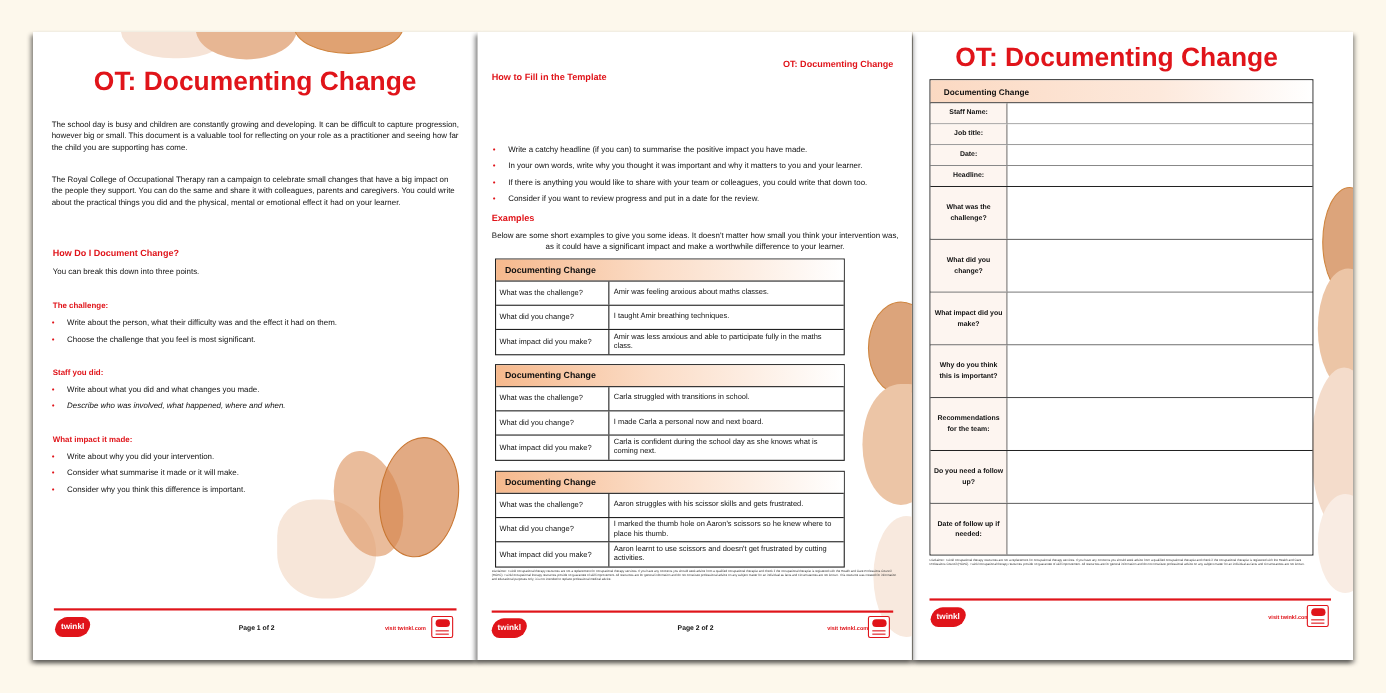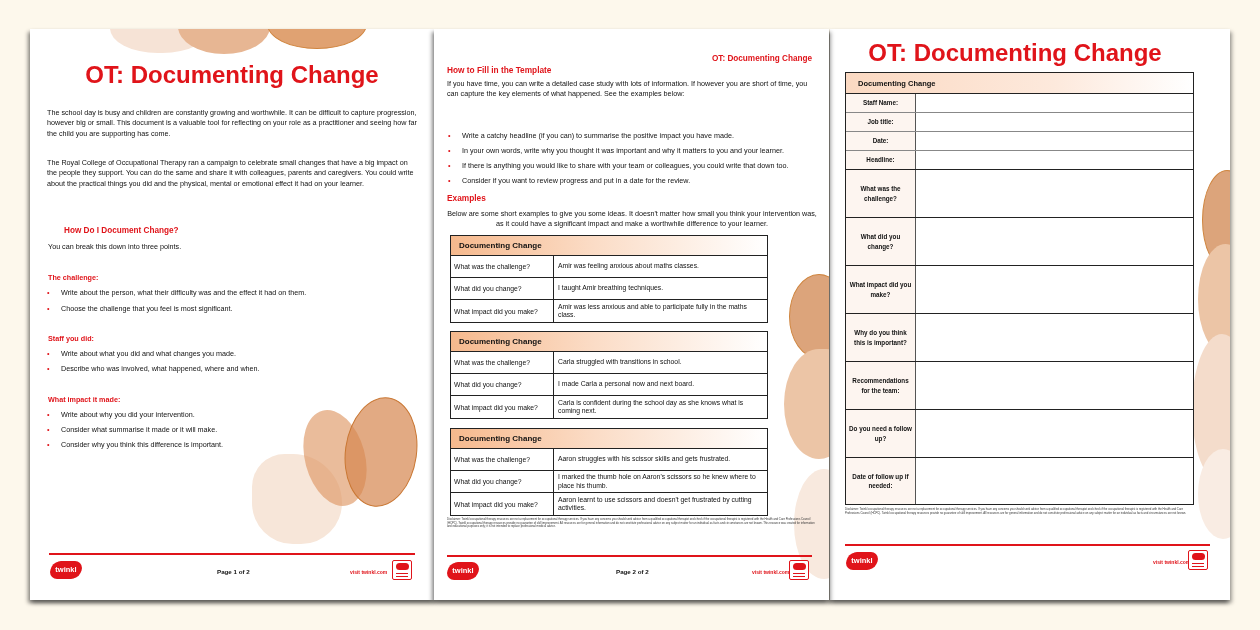--- a/index.html
+++ b/index.html
@@ -69,33 +69,33 @@
 </head>
 <body>
 
 <div class="page" id="page1">
   <div class="blob" style="left:80px;top:-28px;width:100px;height:52px;background:#f6e3d6;border-radius:45% 55% 50% 50%;"></div>
   <div class="blob" style="left:148px;top:-30px;width:92px;height:55px;background:#e7b693;"></div>
   <div class="blob" style="left:237px;top:-30px;width:100px;height:50px;background:#e0a272;border:1px solid #d0853f;"></div>
 
   <div class="p1-title">OT: Documenting Change</div>
 
-  <div class="para" style="left:17px;top:79px;width:372px;">The school day is busy and children are constantly growing and worthwhile. It can be difficult to capture progression, however big or small. This document is a valuable tool for reflecting on your role as a practitioner and seeing how far the child you are supporting has come.</div>
+  <div class="para" style="left:17px;top:79px;width:372px;">The school day is busy and children are constantly growing and developing. It can be difficult to capture progression, however big or small. This document is a valuable tool for reflecting on your role as a practitioner and seeing how far the child you are supporting has come.</div>
   <div class="para" style="left:17px;top:129px;width:372px;">The Royal College of Occupational Therapy ran a campaign to celebrate small changes that have a big impact on the people they support. You can do the same and share it with colleagues, parents and caregivers. You could write about the practical things you did and the physical, mental or emotional effect it had on your learner.</div>
 
-  <div class="h-red" style="left:34px;top:197px;">How Do I Document Change?</div>
+  <div class="h-red" style="left:18px;top:197px;">How Do I Document Change?</div>
   <div class="para" style="left:18px;top:213px;">You can break this down into three points.</div>
 
   <div class="h-red-sm" style="left:18px;top:244px;">The challenge:</div>
   <div class="bullet" style="left:31px;top:259px;">Write about the person, what their difficulty was and the effect it had on them.</div>
   <div class="bullet" style="left:31px;top:275px;">Choose the challenge that you feel is most significant.</div>
 
   <div class="h-red-sm" style="left:18px;top:305px;">Staff you did:</div>
   <div class="bullet" style="left:31px;top:320px;">Write about what you did and what changes you made.</div>
-  <div class="bullet" style="left:31px;top:335px;">Describe who was involved, what happened, where and when.</div>
+  <div class="bullet" style="left:31px;top:335px;font-style:italic;">Describe who was involved, what happened, where and when.</div>
 
   <div class="h-red-sm" style="left:18px;top:366px;">What impact it made:</div>
   <div class="bullet" style="left:31px;top:381px;">Write about why you did your intervention.</div>
   <div class="bullet" style="left:31px;top:396px;">Consider what summarise it made or it will make.</div>
   <div class="bullet" style="left:31px;top:411px;">Consider why you think this difference is important.</div>
 
   <div class="blob" style="left:222px;top:425px;width:90px;height:90px;background:#f7e6d9;border-radius:40% 60% 50% 50%;"></div>
   <div class="blob" style="left:275px;top:380px;width:60px;height:98px;background:rgba(222,152,102,0.65);transform:rotate(-15deg);"></div>
   <div class="blob" style="left:315px;top:368px;width:72px;height:110px;background:rgba(214,134,78,0.7);border:1px solid #c97733;transform:rotate(8deg);"></div>
 
@@ -110,21 +110,20 @@
   </div>
 </div>
 
 <div class="page" id="page2">
   <div class="blob" style="left:355px;top:245px;width:60px;height:85px;background:#dca47b;border:1px solid #cf853f;"></div>
   <div class="blob" style="left:350px;top:320px;width:70px;height:110px;background:#ecc5a6;border-radius:50% 40% 50% 50%;"></div>
   <div class="blob" style="left:360px;top:440px;width:60px;height:110px;background:#f8e9de;"></div>
 
   <div class="p2-header">OT: Documenting Change</div>
   <div class="h-red" style="left:13px;top:36px;font-size:8.3px;">How to Fill in the Template</div>
-  <div class="para" style="left:13px;top:50px;width:370px;">If you have time, you can write a detailed case study with lots of information. If however you are short of time, you can capture the key elements of what happened. See the examples below:</div>
 
   <div class="bullet" style="left:28px;top:102px;">Write a catchy headline (if you can) to summarise the positive impact you have made.</div>
   <div class="bullet" style="left:28px;top:117px;">In your own words, write why you thought it was important and why it matters to you and your learner.</div>
   <div class="bullet" style="left:28px;top:132px;">If there is anything you would like to share with your team or colleagues, you could write that down too.</div>
   <div class="bullet" style="left:28px;top:147px;">Consider if you want to review progress and put in a date for the review.</div>
 
   <div class="h-red" style="left:13px;top:164px;font-size:8.3px;">Examples</div>
   <div class="para" style="left:13px;top:180px;width:370px;text-align:center;">Below are some short examples to give you some ideas. It doesn't matter how small you think your intervention was, as it could have a significant impact and make a worthwhile difference to your learner.</div>
 
   <div class="ex-table" style="top:206px;">

